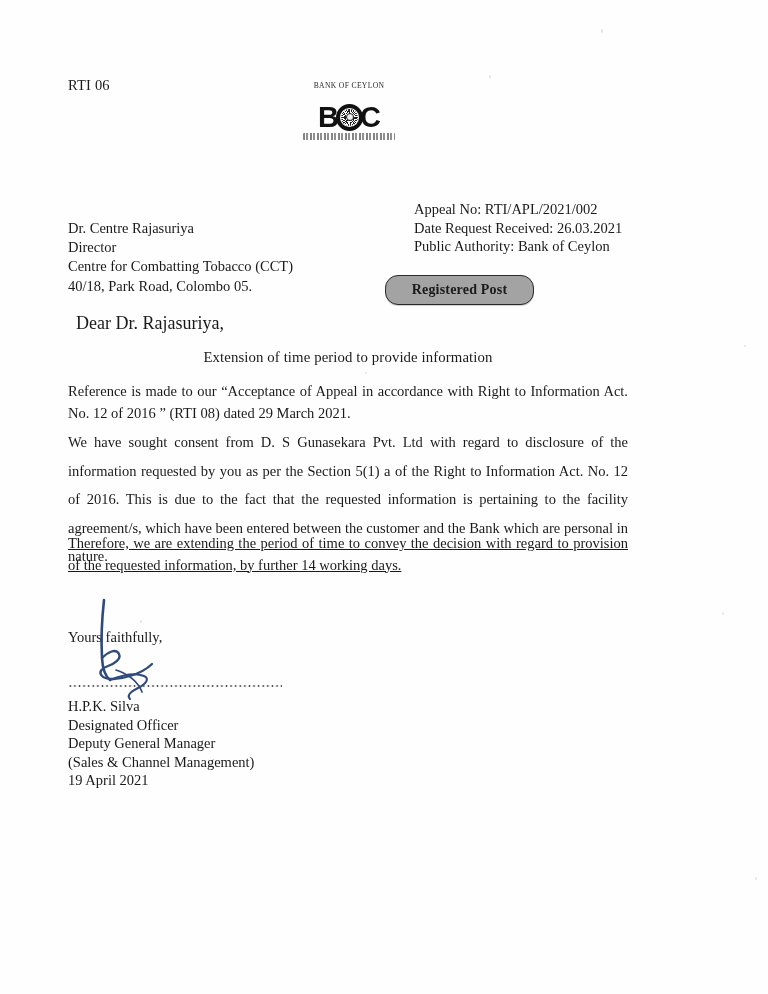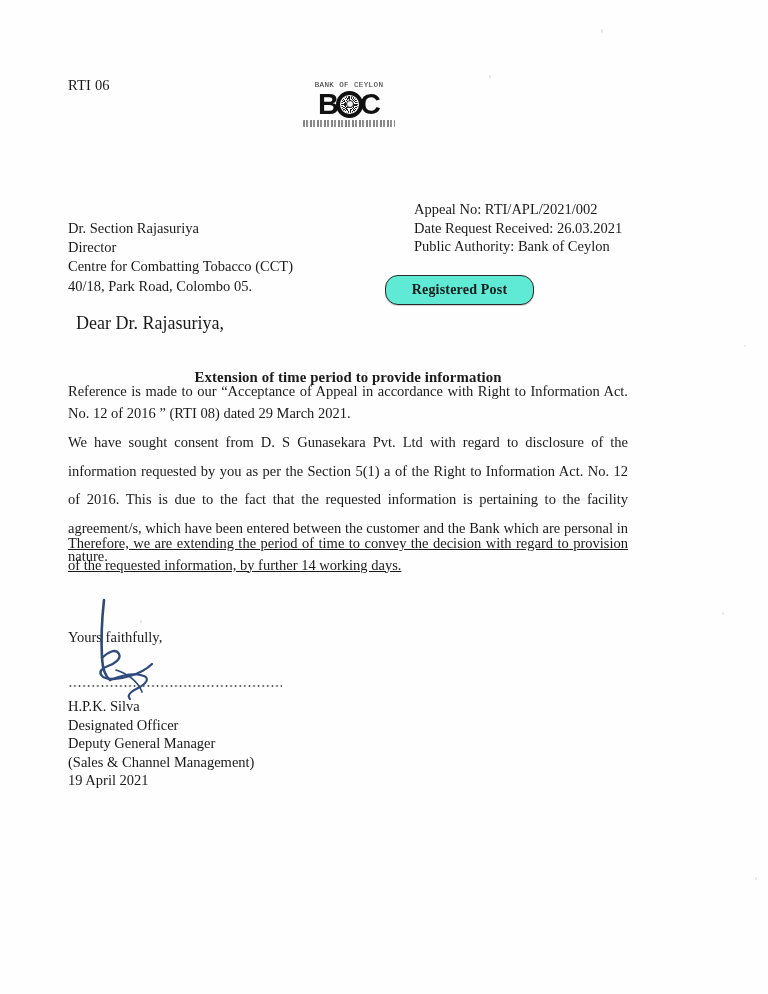--- a/index.html
+++ b/index.html
@@ -42,26 +42,26 @@
 
   
   .logo {
     position: absolute;
     left: 303px;
     top: 82px;
     width: 92px;
     text-align: center;
   }
   .logo-top {
-    font-family: Liberation Mono, monospace;
+    font-family: Liberation Serif, serif;
     font-size: 7.6px;
     letter-spacing: .35px;
     color: #2b2b2b;
     line-height: 1;
-    margin-bottom: 1px;
+    margin-bottom: 14px;
   }
   .logo-mark {
     position: relative;
     height: 27px;
     display: flex;
     align-items: center;
     justify-content: center;
     gap: 0px;
   }
   .logo-letter {
@@ -151,39 +151,39 @@
     height: 28px;
     border: 1.6px solid #2a2a2a;
     border-radius: 13px;
     display: flex;
     align-items: center;
     justify-content: center;
     font-weight: bold;
     font-size: 14px;
     letter-spacing: .2px;
     box-shadow: 0 1px 0 rgba(0,0,0,.18);
-    background: #5eead4;
+    background: #a3a3a3;
   }
 
   
   .salutation {
     position: absolute;
     left: 76px;
     top: 313px;
     font-size: 18px;
   }
 
   
   .subject {
     position: absolute;
     left: 68px;
-    top: 369px;
+    top: 349px;
     width: 560px;
     text-align: center;
-    font-weight: bold;
+    font-weight: normal;
     font-size: 14.8px;
     letter-spacing: .1px;
   }
 
   
   .body-text {
     position: absolute;
     left: 68px;
     width: 560px;
     font-size: 14.5px;
@@ -258,21 +258,21 @@
     <div class="logo-sinhala"></div>
   </div>
 
   <div class="meta">
     <div>Appeal No: RTI/APL/2021/002</div>
     <div>Date Request Received: 26.03.2021</div>
     <div>Public Authority: Bank of Ceylon</div>
   </div>
 
   <div class="addressee">
-    <div>Dr. Section Rajasuriya</div>
+    <div>Dr. Centre Rajasuriya</div>
     <div>Director</div>
     <div>Centre for Combatting Tobacco (CCT)</div>
     <div>40/18, Park Road, Colombo 05.</div>
   </div>
 
   <div class="registered-post">Registered Post</div>
 
   <div class="salutation">Dear Dr. Rajasuriya,</div>
 
   <div class="subject">Extension of time period to provide information</div>

